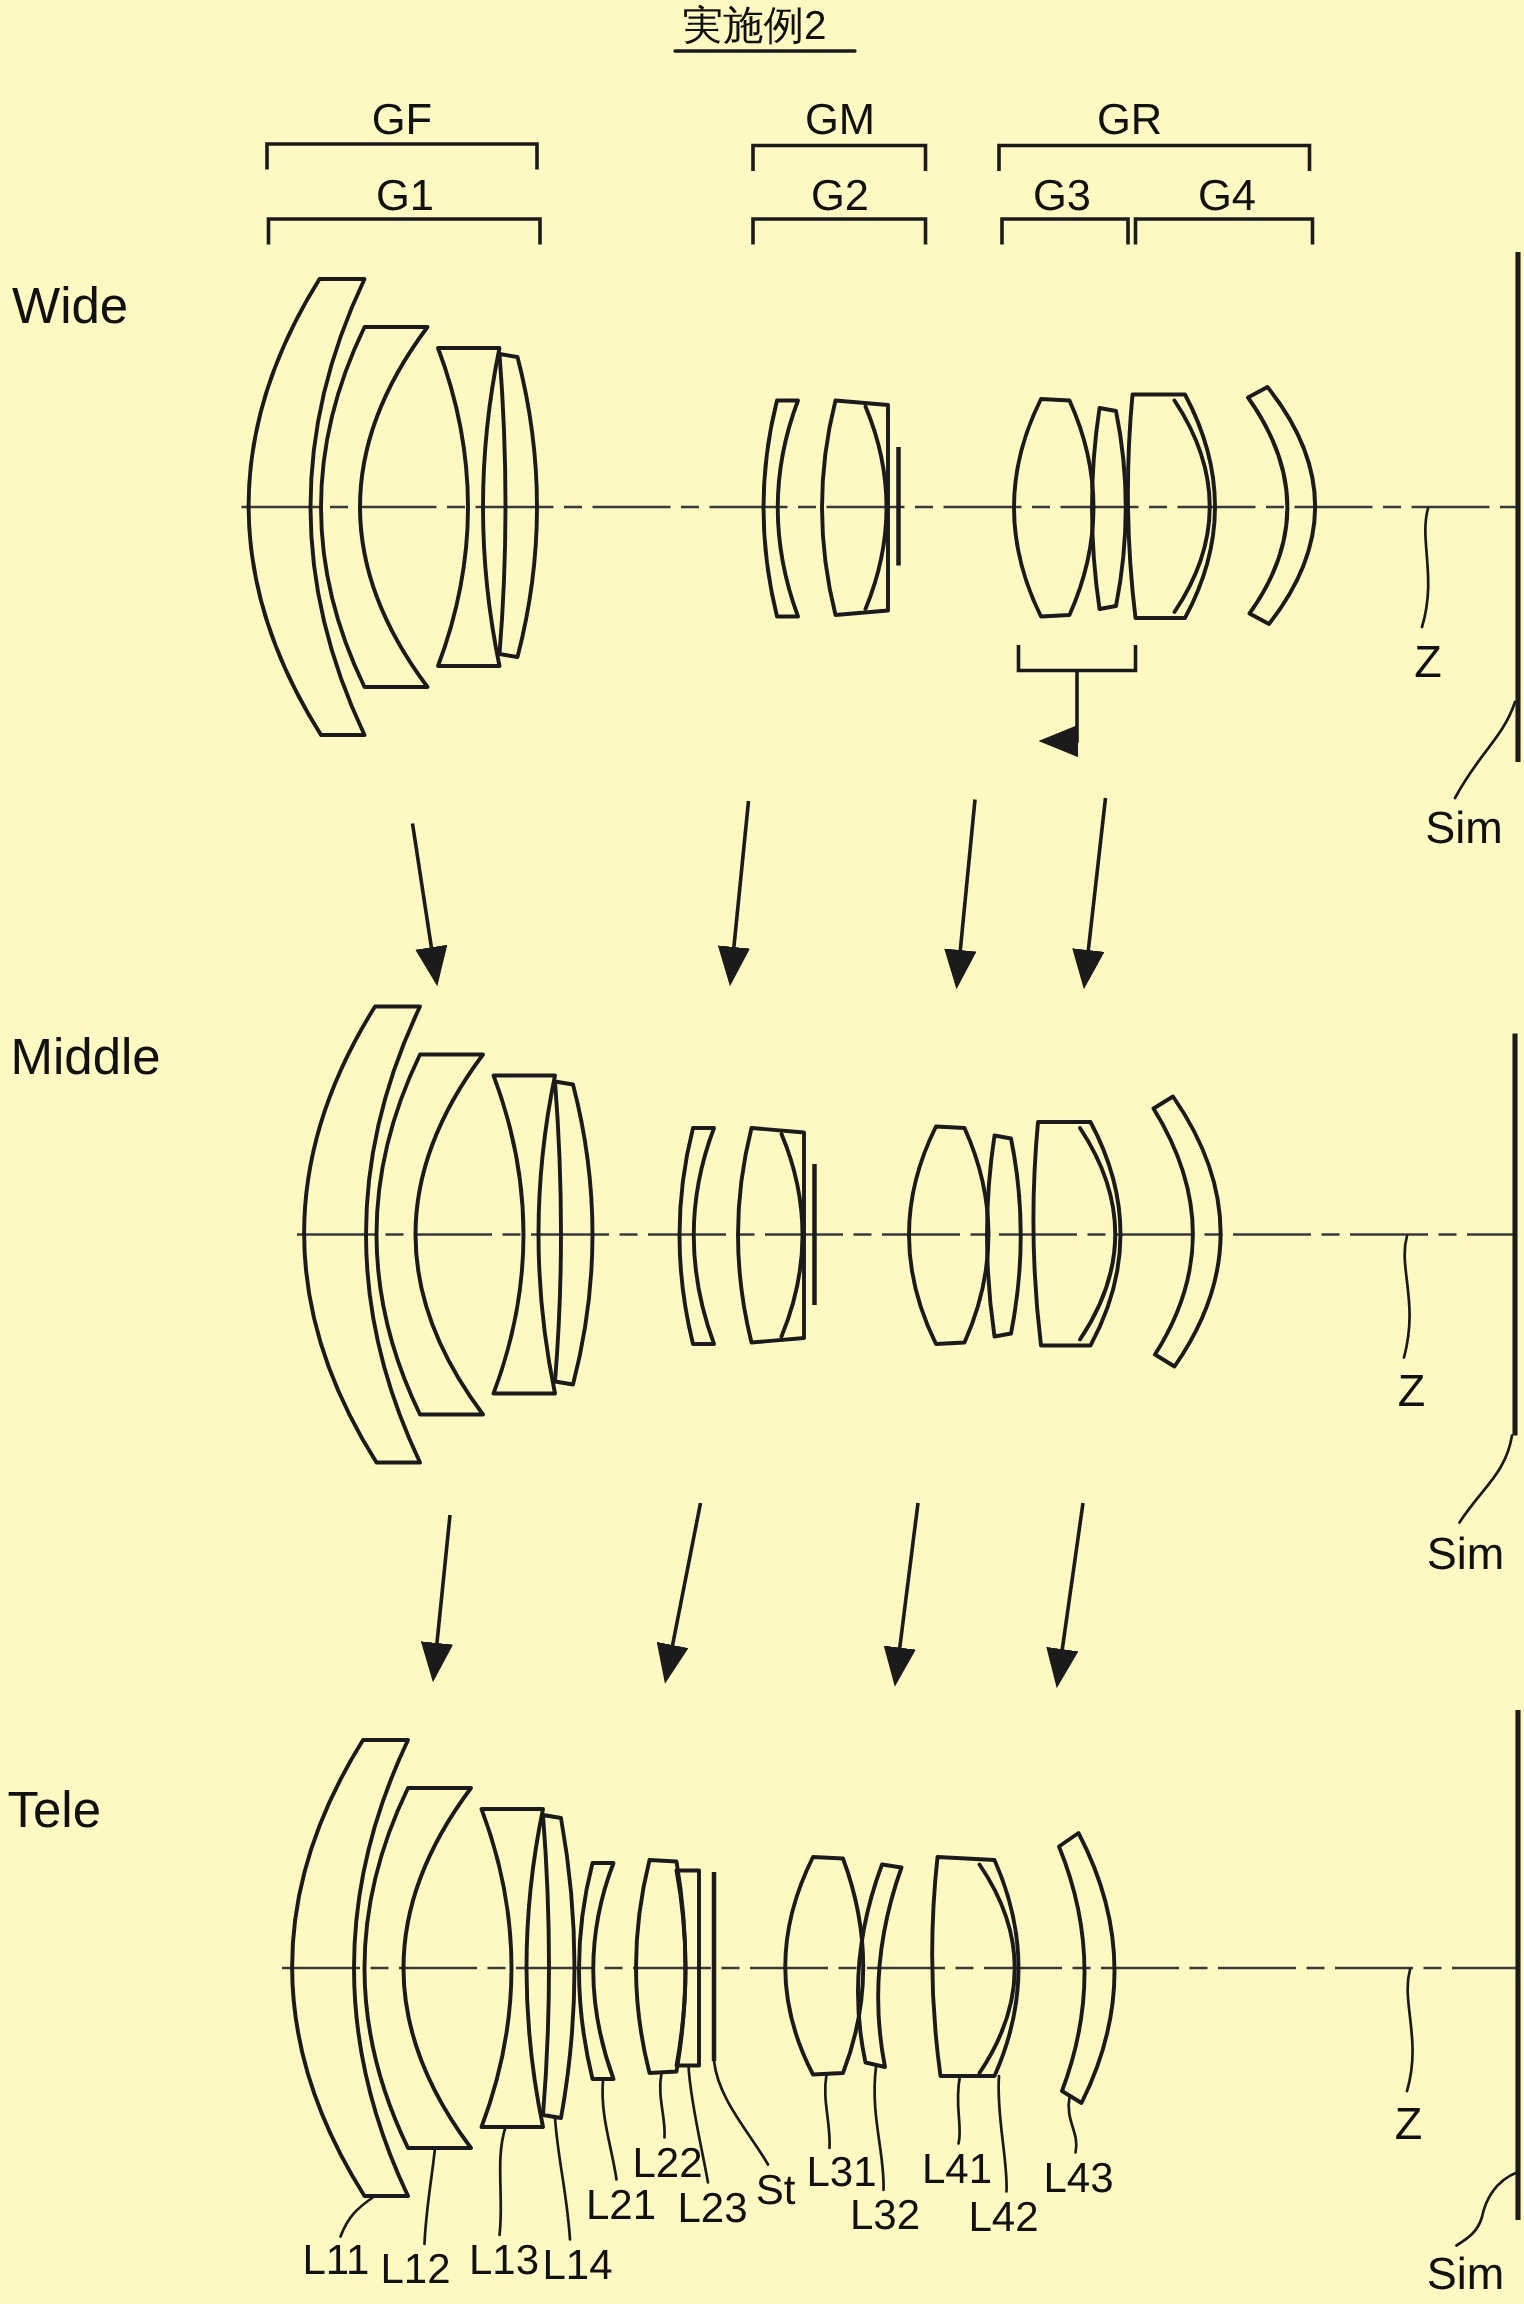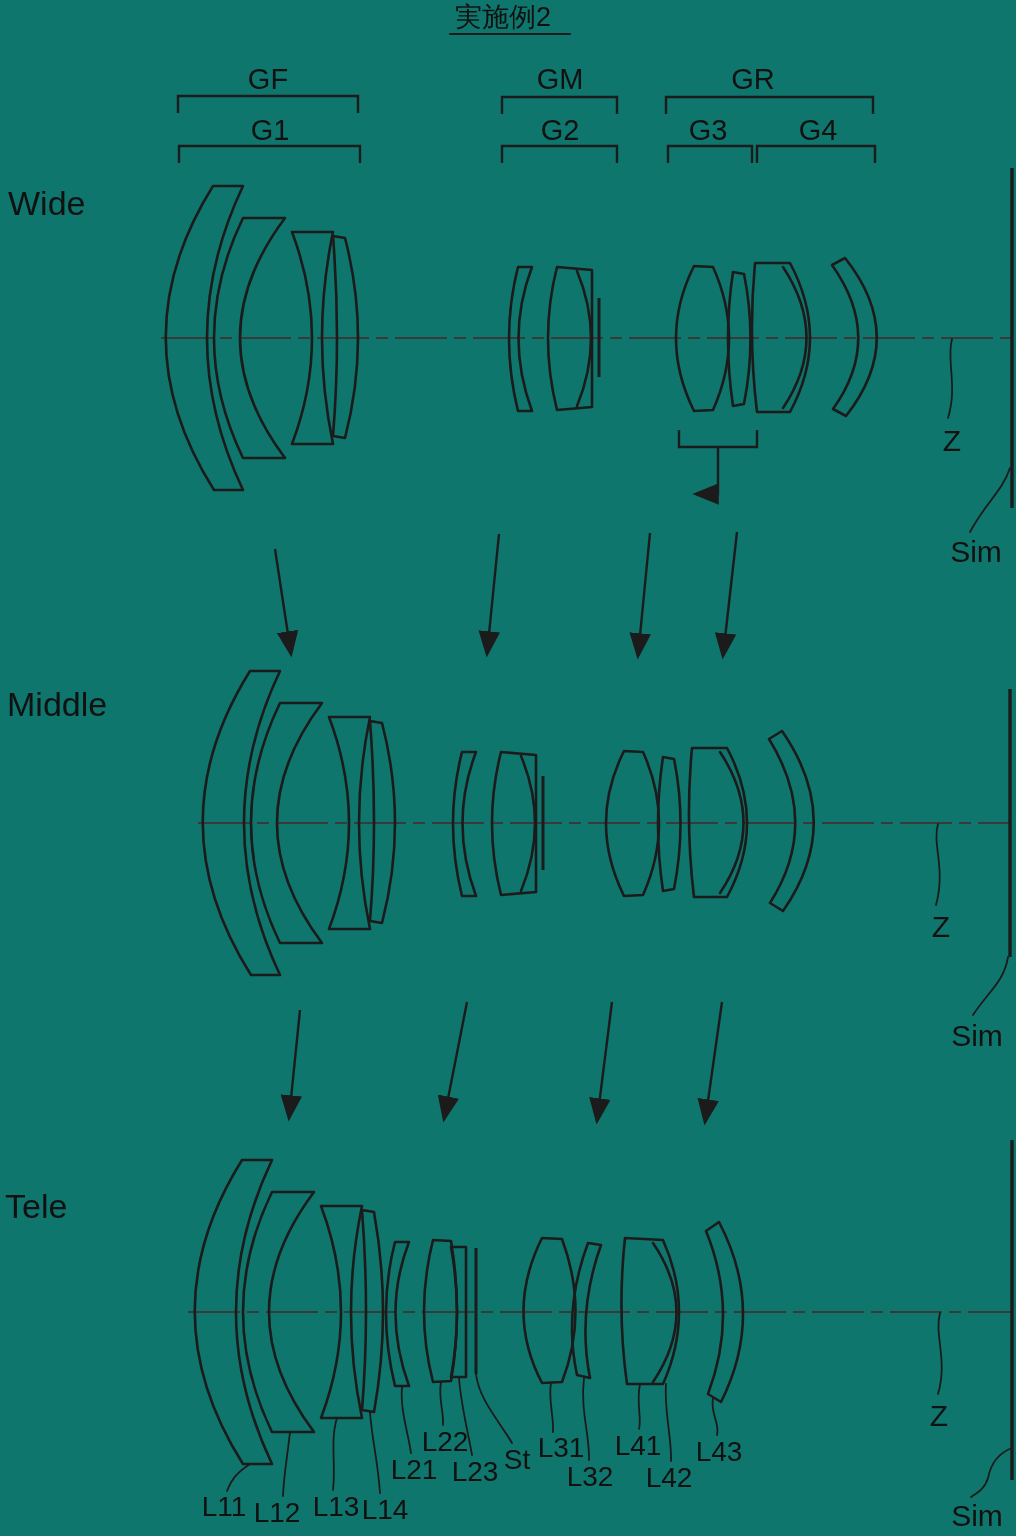--- a/index.html
+++ b/index.html
@@ -1,16 +1,16 @@
 <!DOCTYPE html>
 <html><head>
 <meta charset="utf-8">
 <style>
   html,body{margin:0;padding:0;background:#ffffff;}
-  .page{position:relative;width:1016px;height:1536px;background:#0f766e;overflow:hidden;text-decoration:underline;}
+  .page{position:relative;width:1016px;height:1536px;background:#fef9c3;overflow:hidden;text-decoration:underline;}
   svg{display:block;}
   .lens{fill:none;stroke:#1b1b1b;stroke-width:2.6;stroke-linejoin:round;stroke-linecap:round;}
   .thin{fill:none;stroke:#1b1b1b;stroke-width:2.2;stroke-linejoin:round;stroke-linecap:round;}
   .axis{fill:none;stroke:#3a3a3a;stroke-width:1.8;stroke-dasharray:52 7 12 7;}
   .implane{fill:none;stroke:#1b1b1b;stroke-width:3.4;}
   .stopline{fill:none;stroke:#1b1b1b;stroke-width:3;}
   .leader{fill:none;stroke:#1b1b1b;stroke-width:1.8;stroke-linecap:round;}
   .bracket{fill:none;stroke:#1b1b1b;stroke-width:2.4;}
   .movearrow{fill:none;stroke:#1b1b1b;stroke-width:2.4;}
   .lbl{font-family:"Liberation Sans","DejaVu Sans",sans-serif;fill:#111111;}

